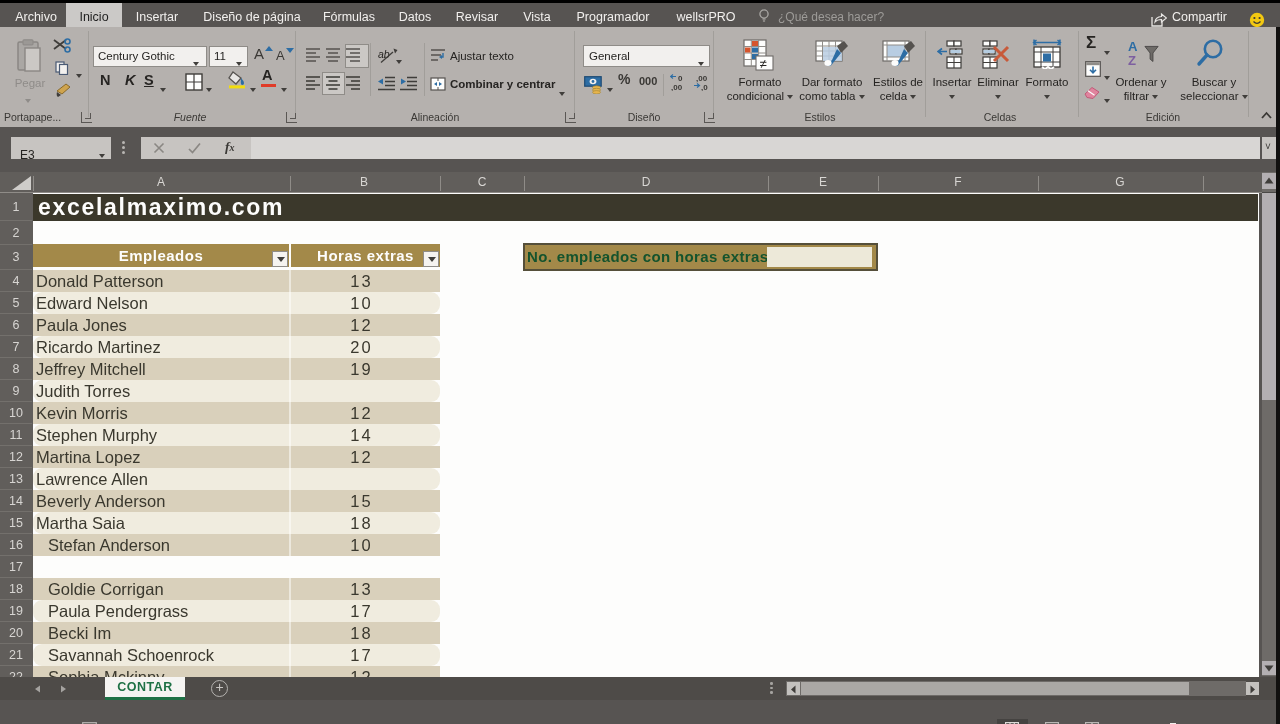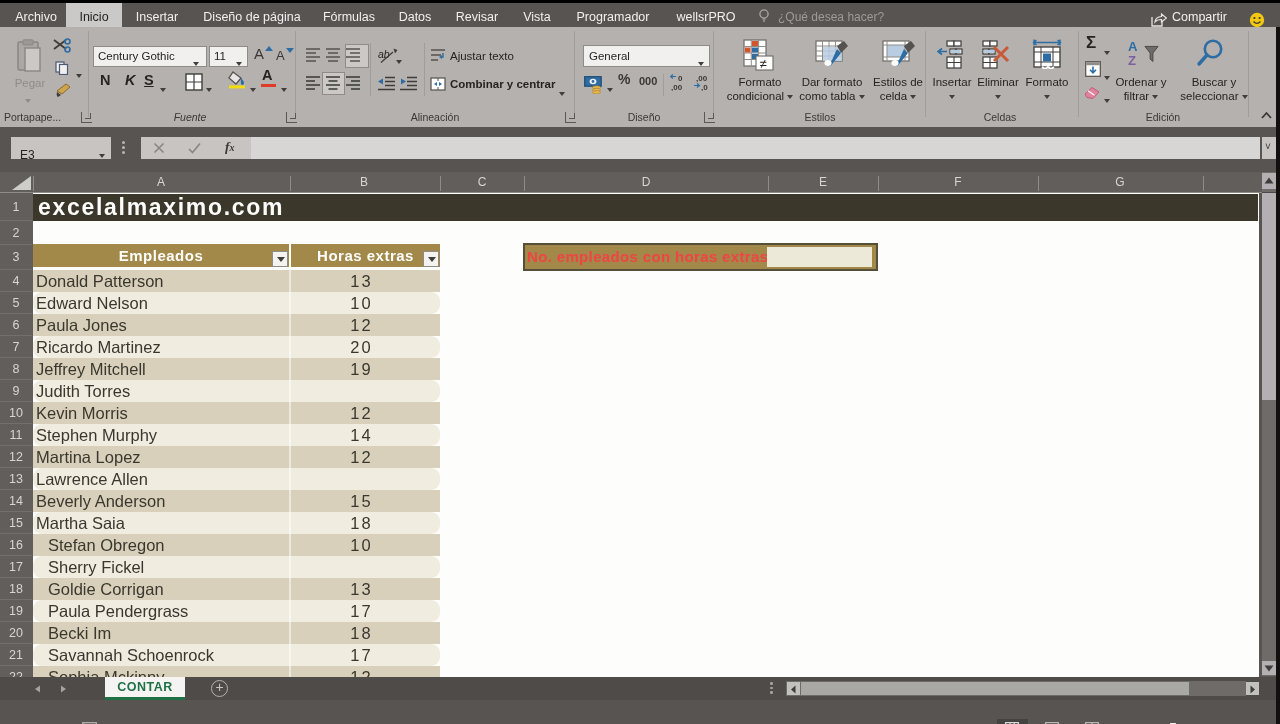--- a/index.html
+++ b/index.html
@@ -409,21 +409,21 @@
     <div class="abs cell" style="left:0;top:51px;width:256px;height:23px;line-height:23px;color:#fdfdfc;font-weight:bold;font-size:15px;letter-spacing:0.5px;text-align:center;">Empleados</div>
     <div class="abs cell" style="left:258px;top:51px;width:149px;height:23px;line-height:23px;color:#fdfdfc;font-weight:bold;font-size:15px;letter-spacing:0.5px;text-align:center;">Horas extras</div>
     <div class="fbtn abs" style="left:239px;top:58px;">
         <span></span>
       </div>
     <div class="fbtn abs" style="left:390px;top:58px;">
         <span></span>
       </div>
 
     <div class="abs" style="left:490px;top:50px;width:355px;height:28px;background:#a38949;border:2px solid #554f3a;box-sizing:border-box;"></div>
-    <div class="abs cell" style="left:494px;top:52px;height:40px;line-height:24px;color:#ef4444;font-weight:bold;font-size:15px;letter-spacing:0.35px;">No. empleados con horas extras</div>
+    <div class="abs cell" style="left:494px;top:52px;height:40px;line-height:24px;color:#14532d;font-weight:bold;font-size:15px;letter-spacing:0.35px;">No. empleados con horas extras</div>
     <div class="abs" style="left:734px;top:54px;width:105px;height:20px;background:#ede9d9;"></div>
 
     <div class="drow dk" style="top:77px;">
         <i>Donald Patterson</i>
         <b>13</b>
       </div>
     <div class="drow lt" style="top:99px;">
         <i>Edward Nelson</i>
         <b>10</b>
       </div>
@@ -461,26 +461,22 @@
       </div>
     <div class="drow dk" style="top:297px;">
         <i>Beverly Anderson</i>
         <b>15</b>
       </div>
     <div class="drow lt" style="top:319px;">
         <i>Martha Saia</i>
         <b>18</b>
       </div>
     <div class="drow dk" style="top:341px;">
-        <i class="ind">Stefan Obregon</i>
+        <i class="ind">Stefan Anderson</i>
         <b>10</b>
-      </div>
-    <div class="drow lt" style="top:363px;">
-        <i class="ind">Sherry Fickel</i>
-        <b></b>
       </div>
     <div class="drow dk" style="top:385px;">
         <i class="ind">Goldie Corrigan</i>
         <b>13</b>
       </div>
     <div class="drow lt" style="top:407px;">
         <i class="ind">Paula Pendergrass</i>
         <b>17</b>
       </div>
     <div class="drow dk" style="top:429px;">

